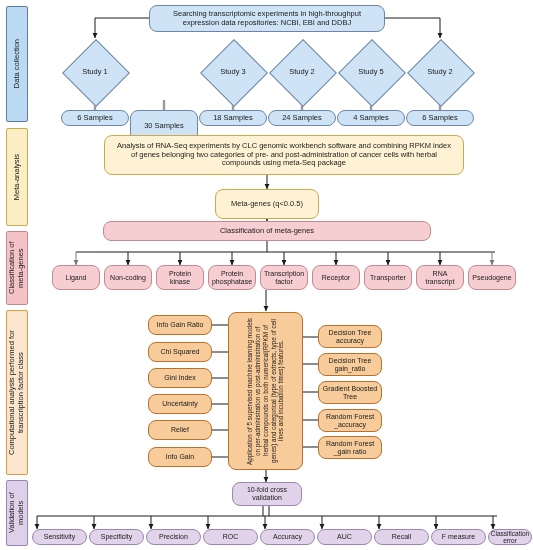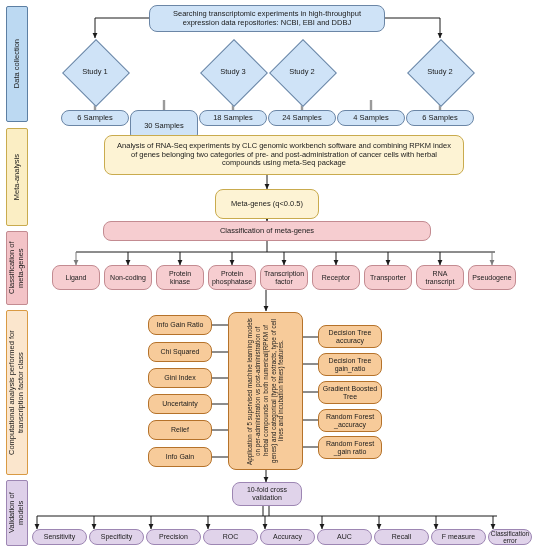--- a/index.html
+++ b/index.html
@@ -203,20 +203,24 @@
     <div class="dlabel">Study 1</div>
   </div>
   <div class="diamond" style="left:201px; top:40px; width:64px; height:64px;">
     <div class="shape"></div>
     <div class="dlabel">Study 3</div>
   </div>
   <div class="diamond" style="left:270px; top:40px; width:64px; height:64px;">
     <div class="shape"></div>
     <div class="dlabel">Study 2</div>
   </div>
+  <div class="diamond" style="left:339px; top:40px; width:64px; height:64px;">
+    <div class="shape"></div>
+    <div class="dlabel">Study 5</div>
+  </div>
   <div class="diamond" style="left:408px; top:40px; width:64px; height:64px;">
     <div class="shape"></div>
     <div class="dlabel">Study 2</div>
   </div>
 
   <div class="node blue t75" style="left:61px; top:110px; width:68px; height:16px;">6 Samples</div>
   <div class="node blue t75" style="left:130px; top:110px; width:68px; height:32px;">30 Samples</div>
   <div class="node blue t75" style="left:199px; top:110px; width:68px; height:16px;">18 Samples</div>
   <div class="node blue t75" style="left:268px; top:110px; width:68px; height:16px;text-align:center;">24 Samples</div>
   <div class="node blue t75" style="left:337px; top:110px; width:68px; height:16px;">4 Samples</div>

